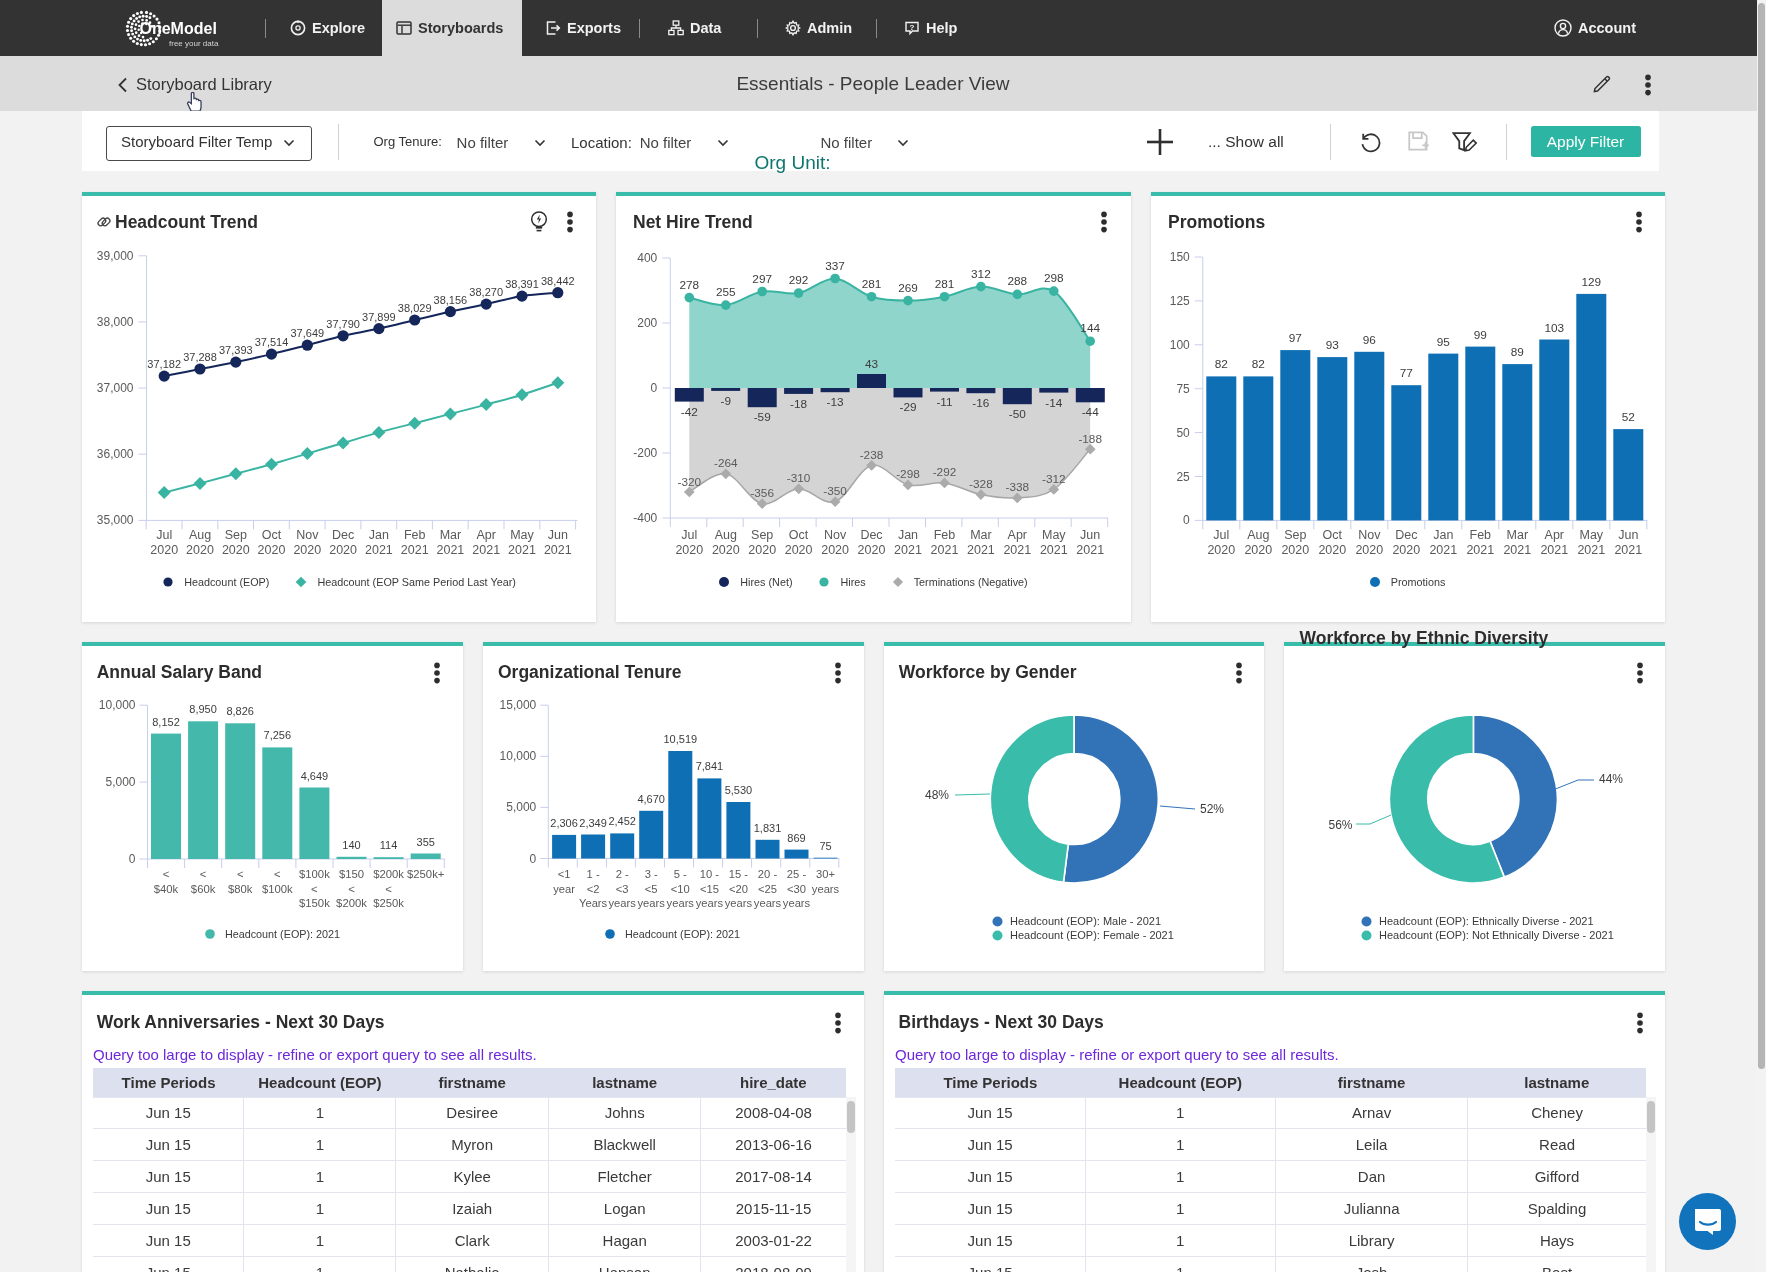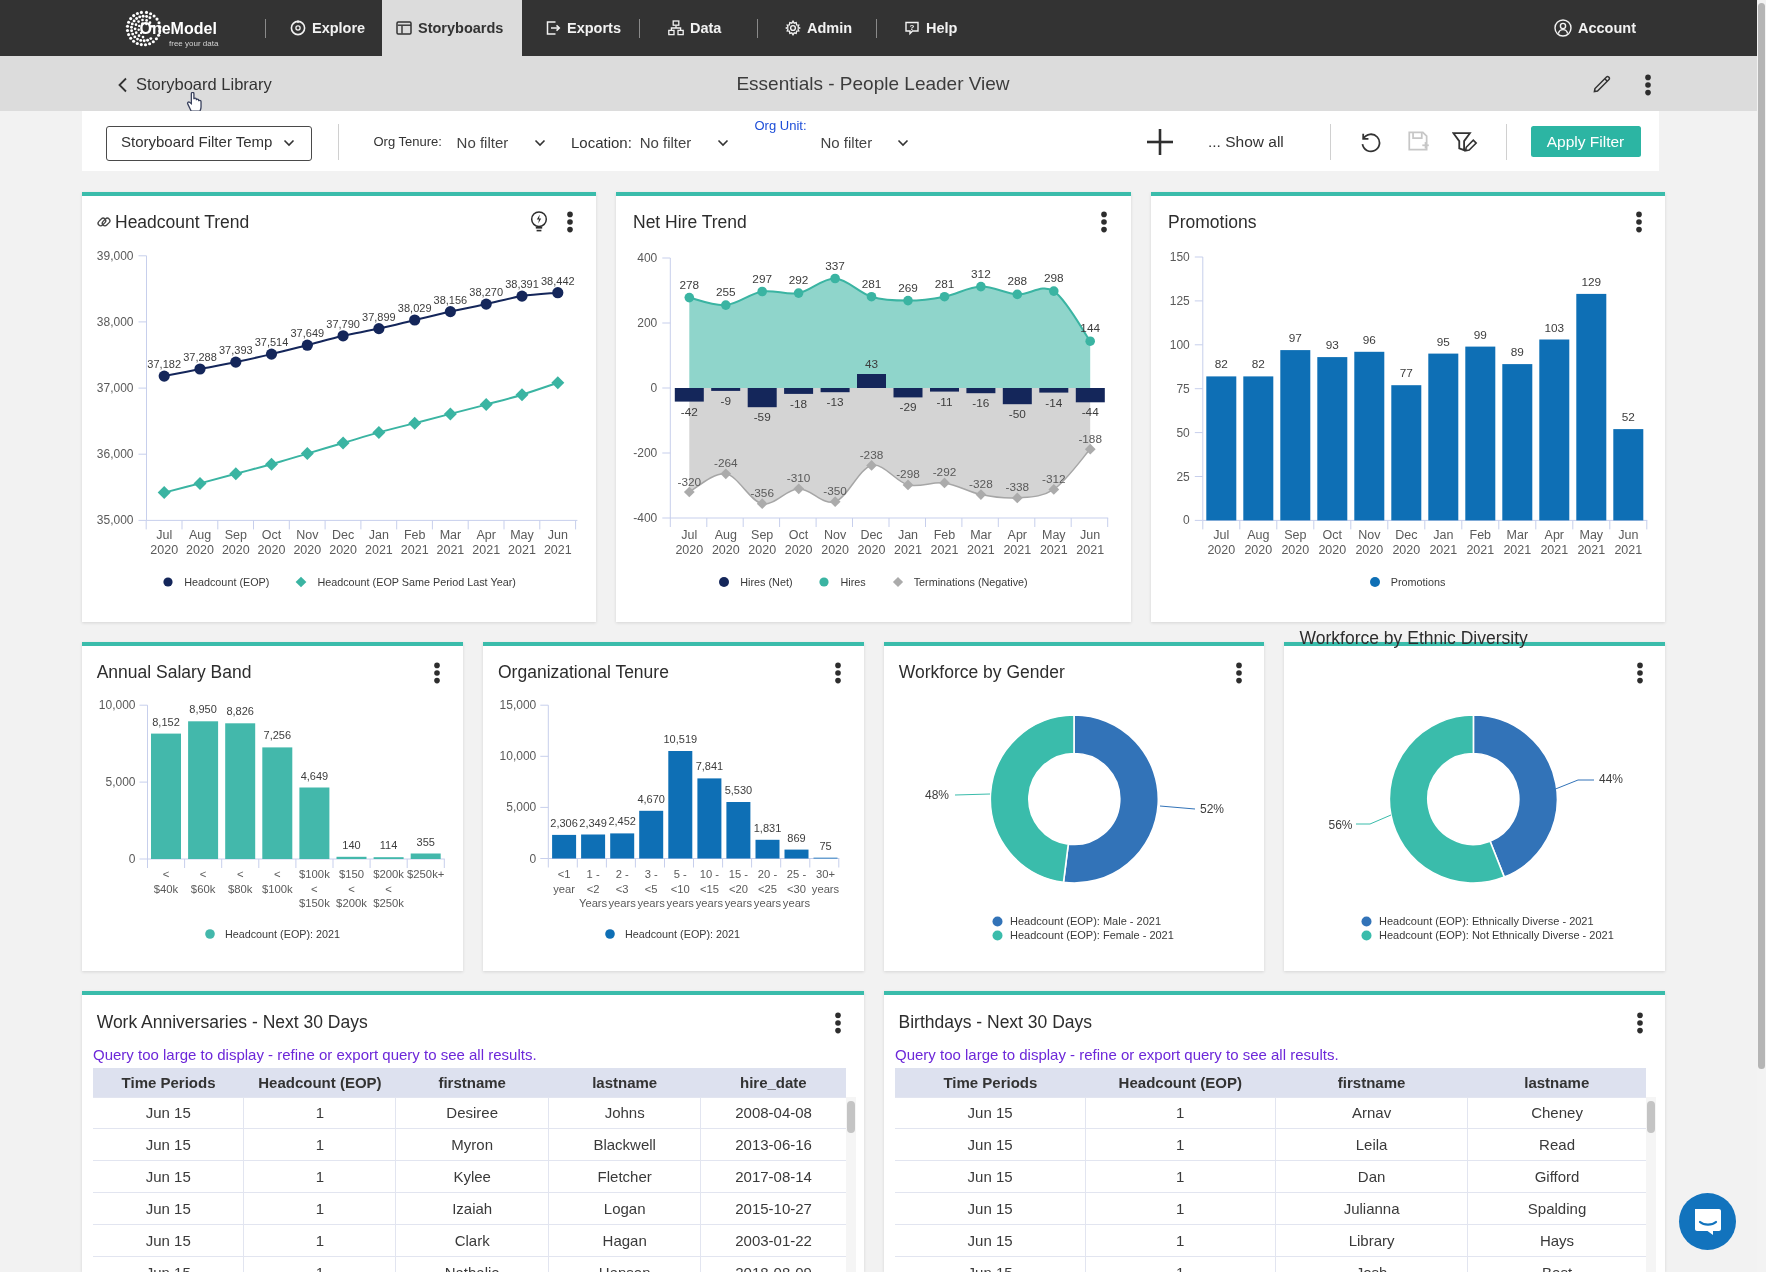--- a/index.html
+++ b/index.html
@@ -6,21 +6,21 @@
 html,body { width:1766px; height:1272px; overflow:hidden; font-family:"Liberation Sans", sans-serif; }
 body { background:#f2f2f2; position:relative; }
 .abs { position:absolute; }
 .nav { left:0; top:0; width:1757px; height:56px; background:#333333; }
 .navitem { position:absolute; top:0; height:56px; display:flex; align-items:center; color:#f2f2f2; font-size:14.5px; font-weight:bold; gap:6px; }
 .navsep { position:absolute; top:19px; width:1px; height:19px; background:#8a8a8a; }
 .tab { position:absolute; left:381.5px; top:0; width:140.5px; height:56px; background:#dcdcdc; }
 .graybar { left:0; top:56px; width:1757px; height:55px; background:#dcdcdc; }
 .filterbar { left:82px; top:111px; width:1577px; height:60px; background:#ffffff; }
 .card { position:absolute; background:#fff; border-top:4.5px solid #3abcab; box-shadow:0 1px 3px rgba(0,0,0,0.12); }
-.ctitle { position:absolute; font-size:17.5px; font-weight:normal; color:#2d2d2d; white-space:nowrap; }
+.ctitle { position:absolute; font-size:17.5px; font-weight:bold; color:#2d2d2d; white-space:nowrap; }
 .legend { position:absolute; display:flex; justify-content:center; align-items:center; font-size:10.8px; color:#3a3a3a; white-space:nowrap; }
 .chartsvg { position:absolute; left:0; top:0; width:1766px; height:1272px; pointer-events:none; }
 .tbl { position:absolute; border-collapse:collapse; font-size:15px; color:#3a3a3a; table-layout:fixed; }
 .tbl th { background:#dde1ef; font-weight:bold; color:#333; height:29px; font-size:15px; }
 .tbl td { text-align:center; height:31.9px; border-top:1px solid #e2e5f0; border-left:1px solid #e2e5f0; border-right:1px solid #e2e5f0; }
 .tbl td:first-child, .tbl th:first-child { border-left:none; }
 .tbl td:last-child, .tbl th:last-child { border-right:none; }
 .qlarge { position:absolute; font-size:15px; color:#6d28d9; }
 .scroll-v { position:absolute; background:#f5f5f5; }
 .scroll-v .thumb { position:absolute; left:1px; width:8px; background:#c4c4c4; border-radius:4px; }
@@ -176,21 +176,21 @@
 <div class="abs" style="left:373.5px;top:134px;font-size:13px;color:#333">Org Tenure:</div>
 <div class="abs" style="left:456.6px;top:134px;font-size:15px;color:#444">No filter</div>
 <svg class="abs" style="left:534px;top:139px" width="12" height="8" viewBox="0 0 12 8">
     <path d="M1.5 1.5 L6 6 L10.5 1.5" fill="none" stroke="#333" stroke-width="1.6"></path>
   </svg>
 <div class="abs" style="left:571px;top:134px;font-size:15px;color:#333">Location:</div>
 <div class="abs" style="left:639.7px;top:134px;font-size:15px;color:#444">No filter</div>
 <svg class="abs" style="left:716.6px;top:139px" width="12" height="8" viewBox="0 0 12 8">
     <path d="M1.5 1.5 L6 6 L10.5 1.5" fill="none" stroke="#333" stroke-width="1.6"></path>
   </svg>
-<div class="abs" style="left:754.5px;top:118px;font-size:13px;color:#1d4ed8">Org Unit:</div>
+<div class="abs" style="left:754.5px;top:152px;font-size:19px;color:#0f766e">Org Unit:</div>
 <div class="abs" style="left:820.5px;top:134px;font-size:15px;color:#444">No filter</div>
 <svg class="abs" style="left:896.8px;top:139px" width="12" height="8" viewBox="0 0 12 8">
     <path d="M1.5 1.5 L6 6 L10.5 1.5" fill="none" stroke="#333" stroke-width="1.6"></path>
   </svg>
 <svg class="abs" style="left:1146px;top:128px" width="28" height="28" viewBox="0 0 28 28">
     <line x1="14" y1="1" x2="14" y2="27" stroke="#2f2f2f" stroke-width="2.6"></line>
     <line x1="1" y1="14" x2="27" y2="14" stroke="#2f2f2f" stroke-width="2.6"></line>
   </svg>
 <div class="abs" style="left:1208px;top:133px;font-size:15.5px;color:#333">... Show all</div>
 <div class="abs" style="left:1329.7px;top:124px;width:1px;height:36px;background:#d0d0d0"></div>
@@ -373,21 +373,21 @@
         <td>1</td>
         <td>Kylee</td>
         <td>Fletcher</td>
         <td>2017-08-14</td>
       </tr>
       <tr>
         <td>Jun 15</td>
         <td>1</td>
         <td>Izaiah</td>
         <td>Logan</td>
-        <td>2015-10-27</td>
+        <td>2015-11-15</td>
       </tr>
       <tr>
         <td>Jun 15</td>
         <td>1</td>
         <td>Clark</td>
         <td>Hagan</td>
         <td>2003-01-22</td>
       </tr>
       <tr>
         <td>Jun 15</td>

